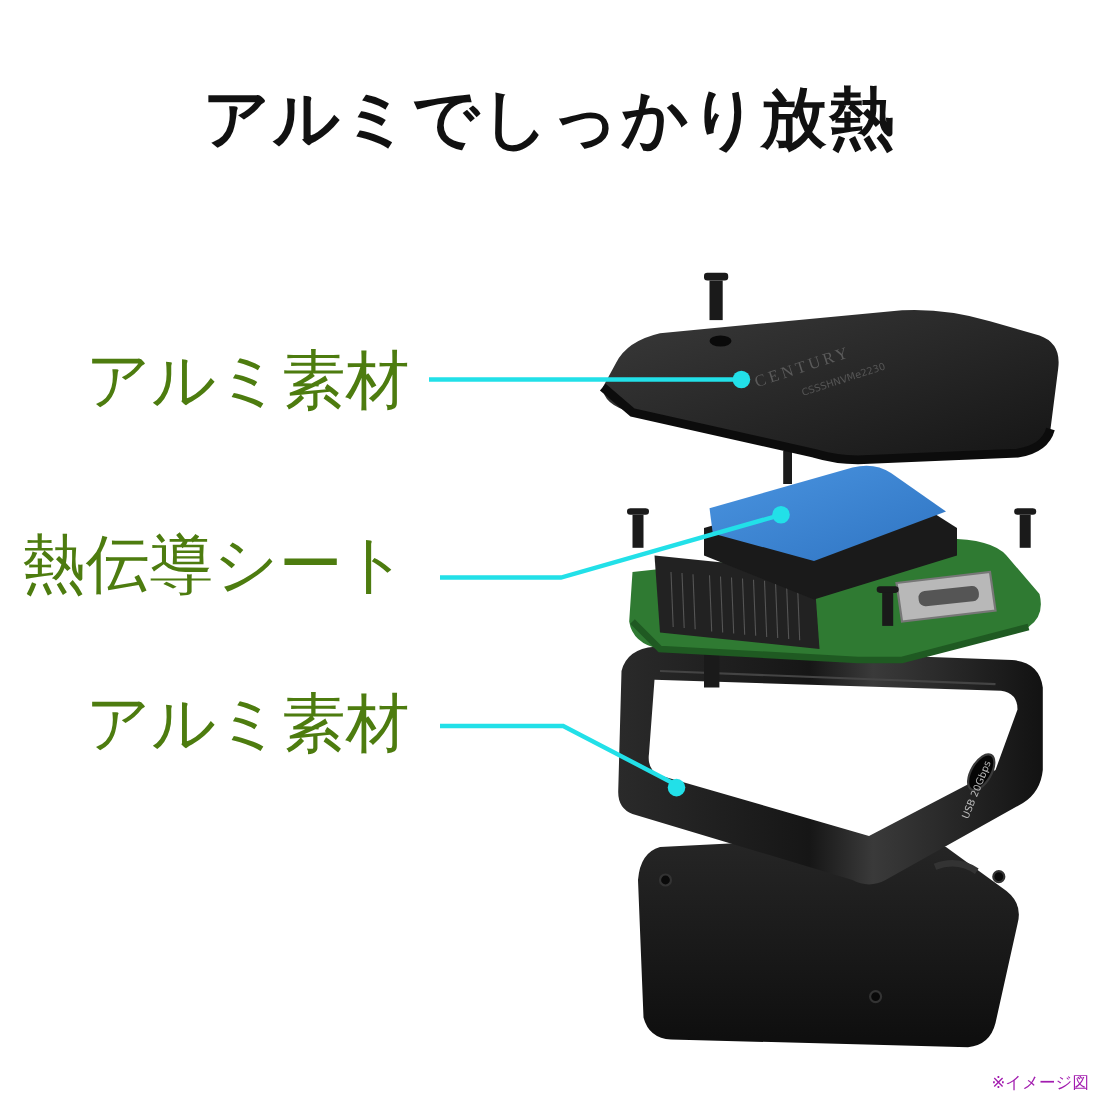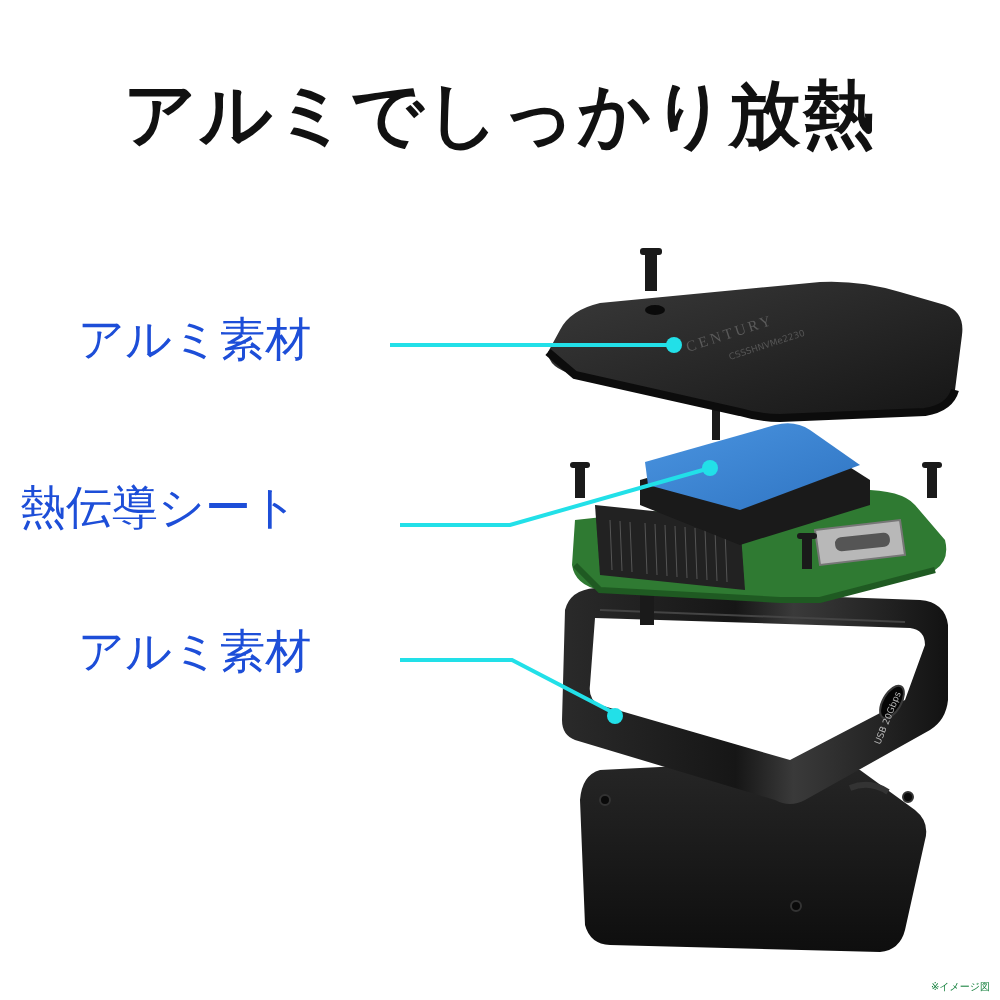--- a/index.html
+++ b/index.html
@@ -1,25 +1,25 @@
 <!DOCTYPE html>
 <html><head>
 <meta charset="utf-8">
 <style>
   html, body { margin: 0; padding: 0; background: #ffffff; }
   body { width: 1000px; height: 1000px; position: relative; overflow: hidden;
          font-family: "DejaVu Sans", "Liberation Sans", sans-serif; }
   .title { position: absolute; left: 0; top: 78px; width: 1000px; text-align: center;
-           font-size: 72px; font-weight: bold; color: #111111; letter-spacing: 2px;
+           font-size: 60px; font-weight: bold; color: #111111; letter-spacing: 2px;
            line-height: 1; }
-  .label { position: absolute; font-size: 46px; color: #1d4ed8; line-height: 1; white-space: nowrap; }
+  .label { position: absolute; font-size: 58px; color: #4d7c0f; line-height: 1; white-space: nowrap; }
   #label-1 { left: 78px; top: 316px; }
   #label-2 { left: 20px; top: 484px; text-align: center; }
   #label-3 { left: 78px; top: 628px; }
-  .note { position: absolute; right: 10px; bottom: 6px; font-size: 10px; color: #15803d; }
+  .note { position: absolute; right: 10px; bottom: 6px; font-size: 15px; color: #a21caf; }
   svg.scene { position: absolute; left: 0; top: 0; }
 </style>
 </head>
 <body>
 
 <div class="title">アルミでしっかり放熱</div>
 
 <div class="label" id="label-1">アルミ素材</div>
 <div class="label" id="label-2">熱伝導シート</div>
 <div class="label" id="label-3">アルミ素材</div>

